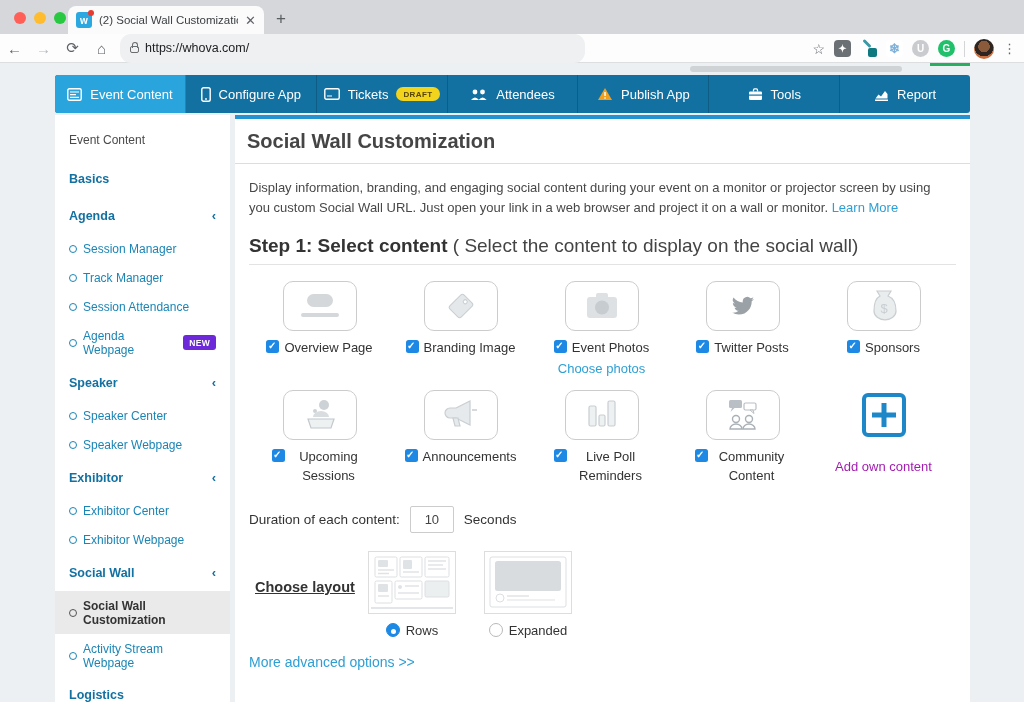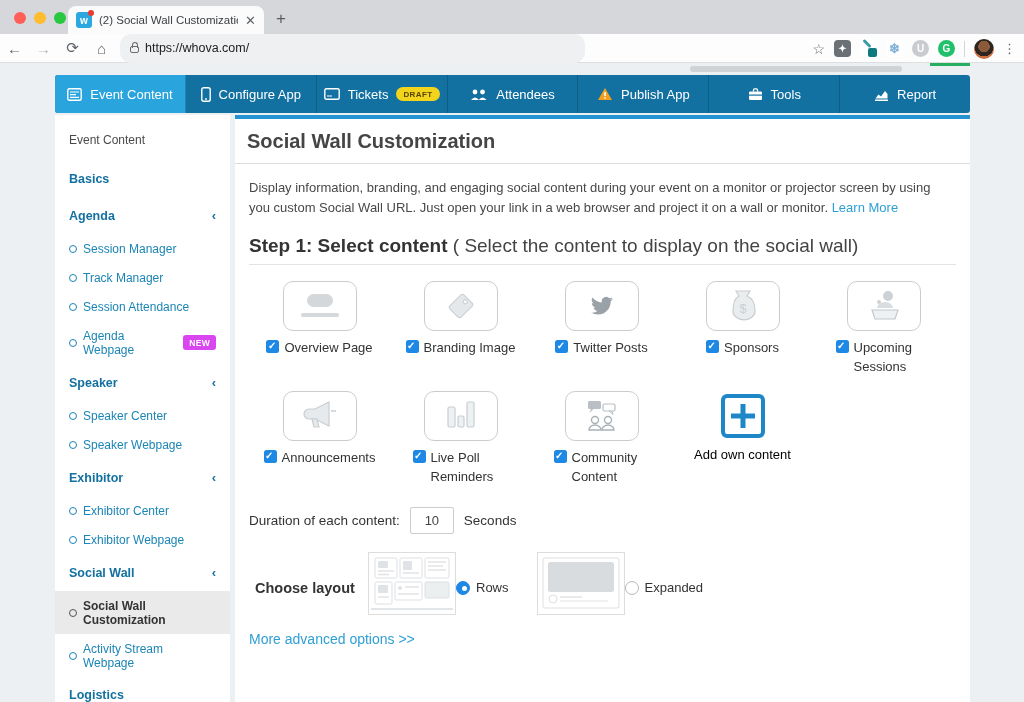--- a/index.html
+++ b/index.html
@@ -64,21 +64,21 @@
 
   
   .sidebar { position:absolute; left:55px; top:52px; width:175px; bottom:0; background:#fff; font-size:12px; padding-top:10px;}
   .sb-title { color:#4a4a4a; font-size:12px; padding:8px 14px 14px; }
   .sb-sec { color:#1371a1; font-weight:bold; font-size:12.5px; padding:11px 14px; display:flex; align-items:center; }
   .sb-sec .chev { margin-left:auto; color:#1371a1; font-size:13px; font-weight:bold;}
   .sb-link { color:#1b85b5; padding:7.5px 14px; display:flex; align-items:center; gap:6px; }
   .sb-link .o { width:8px; height:8px; border:1px solid #1b85b5; border-radius:50%; flex:0 0 8px;}
   .sb-link.sel { background:#eaeaea; color:#333; font-weight:bold; }
   .sb-link.sel .o { border-color:#555; }
-  .newbadge { margin-left:auto; background:#d946ef; color:#fff; font-size:8.5px; font-weight:bold;
+  .newbadge { margin-left:auto; background:#6d28d9; color:#fff; font-size:8.5px; font-weight:bold;
               padding:2.5px 6px; border-radius:3px; letter-spacing:.3px;}
 
   
   .main { position:absolute; left:235px; top:52px; width:735px; bottom:0; background:#fff;
           border-top:4px solid #2493d1; }
   .m-titlebar { padding:11px 12px 10px; border-bottom:1px solid #ddd; }
   .m-title { font-size:20px; font-weight:bold; color:#454545; }
   .m-body { padding:14px 14px 0 14px; }
   .m-desc { font-size:13px; color:#484848; line-height:1.55; max-width:700px; }
   .link { color:#2e9fd4; text-decoration:none; cursor:pointer; }
@@ -86,36 +86,36 @@
   .step-h b { font-weight:bold; }
   .step-h .norm { font-weight:normal; color:#444; }
 
   .cgrid { display:grid; grid-template-columns:repeat(5,141px); margin-top:16px; row-gap:14px; }
   .citem { display:flex; flex-direction:column; align-items:center; }
   .card { width:74px; height:50px; border:1px solid #ccc; border-radius:10px; background:#fff;
           display:flex; align-items:center; justify-content:center; }
   .crow { margin-top:8px; display:flex; align-items:flex-start; gap:5px; justify-content:center; }
   .cb { width:13px; height:13px; background:#1e88e5; border-radius:2.5px; position:relative; flex:0 0 13px; margin-top:1px;}
   .cb::after { content:"✓"; position:absolute; left:1.5px; top:0px; color:#fff; font-size:10px; font-weight:bold;}
-  .clabel { font-size:13px; color:#333; line-height:1.45;}
+  .clabel { font-size:13px; color:#333; text-align:center; line-height:1.45;}
   .clabel.wrap { max-width:78px; }
   .sub-link { margin-top:3px; font-size:13px; }
   .addplus { width:44px; height:44px; border:4px solid #1d87c8; border-radius:6px; position:relative; margin-top:3px;}
   .addplus::before, .addplus::after { content:""; position:absolute; background:#1d87c8; }
   .addplus::before { left:50%; top:6px; bottom:6px; width:5px; transform:translateX(-50%);}
   .addplus::after { top:50%; left:6px; right:6px; height:5px; transform:translateY(-50%);}
-  .add-label { margin-top:9px; font-size:13px; color:#000000; }
+  .add-label { margin-top:22px; font-size:13px; color:#a21caf; }
 
   .duration { display:flex; align-items:center; margin-top:20px; gap:10px; font-size:13.5px; color:#333;}
   .duration input { width:44px; height:27px; border:1px solid #ccc; border-radius:2px; font-size:13px;
                     text-align:center; color:#444; font-family:"Liberation Sans",sans-serif;}
 
   .layoutrow { display:flex; margin-top:18px; }
-  .lay-label { font-size:14.5px; font-weight:bold; color:#333; width:113px; padding-top:28px; margin-left:6px;}
-  .lay-opt { display:flex; flex-direction:row; align-items:center; margin-right:28px; }
+  .lay-label { font-size:14.5px; font-weight:bold; color:#333; width:113px; padding-top:28px; margin-left:6px;text-decoration:underline;}
+  .lay-opt { display:flex; flex-direction:column; align-items:center; margin-right:28px; }
   .thumb { width:88px; height:63px; border:1px solid #ddd; background:#fff; }
   .radio-row { margin-top:9px; display:flex; align-items:center; gap:6px; font-size:13px; color:#333;}
   .radio { width:14px; height:14px; border-radius:50%; border:1px solid #b9b9b9; position:relative; background:#fff;}
   .radio.on { background:#1e88e5; border-color:#1e88e5; }
   .radio.on::after { content:""; position:absolute; left:4.5px; top:4.5px; width:5px; height:5px; border-radius:50%; background:#fff;}
   .adv { margin-top:16px; font-size:14px; }
 </style>
 </head>
 <body>
 
@@ -322,20 +322,34 @@
                   <circle cx="17" cy="11" r="2" fill="#fff" stroke="#c9ced2"></circle>
                 </g>
               </svg>
           </div>
           <div class="crow">
               <span class="cb"></span>
             <span class="clabel">Branding Image</span>
             </div>
         </div>
 
+        <div class="citem">
+          <div class="card">
+            <svg width="36" height="30" viewBox="0 0 36 30">
+                <rect x="3" y="6" width="30" height="21" rx="3" fill="#dde1e4"></rect>
+                <rect x="12" y="2" width="12" height="6" rx="2" fill="#dde1e4"></rect>
+                <circle cx="18" cy="16.5" r="7" fill="#c6ccd0"></circle>
+              </svg>
+          </div>
+          <div class="crow">
+              <span class="cb"></span>
+            <span class="clabel">Event Photos</span>
+            </div>
+          <a class="link sub-link">Choose photos</a>
+        </div>
 
         <div class="citem">
           <div class="card">
             <svg width="28" height="24" viewBox="0 0 24 24">
                 <path fill="#9aa2a8" d="M23 4.9c-.8.4-1.7.6-2.6.8a4.5 4.5 0 0 0 2-2.5c-.9.5-1.9.9-2.9 1.1a4.5 4.5 0 0 0-7.8 3.1c0 .4 0 .7.1 1A12.8 12.8 0 0 1 2.5 3.6a4.5 4.5 0 0 0 1.4 6 4.4 4.4 0 0 1-2-.5v.1c0 2.2 1.5 4 3.6 4.4a4.6 4.6 0 0 1-2 .1 4.5 4.5 0 0 0 4.2 3.1A9 9 0 0 1 1 18.6a12.7 12.7 0 0 0 6.9 2c8.3 0 12.8-6.9 12.8-12.8v-.6c.9-.6 1.6-1.4 2.3-2.3z"></path>
               </svg>
           </div>
           <div class="crow">
               <span class="cb"></span>
             <span class="clabel">Twitter Posts</span>

